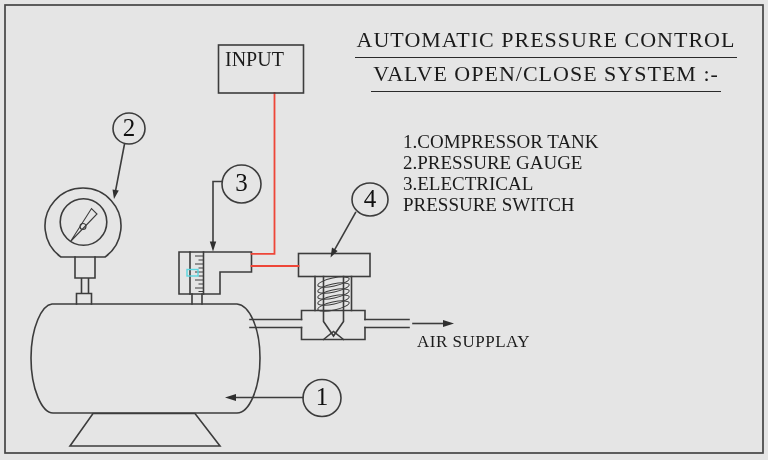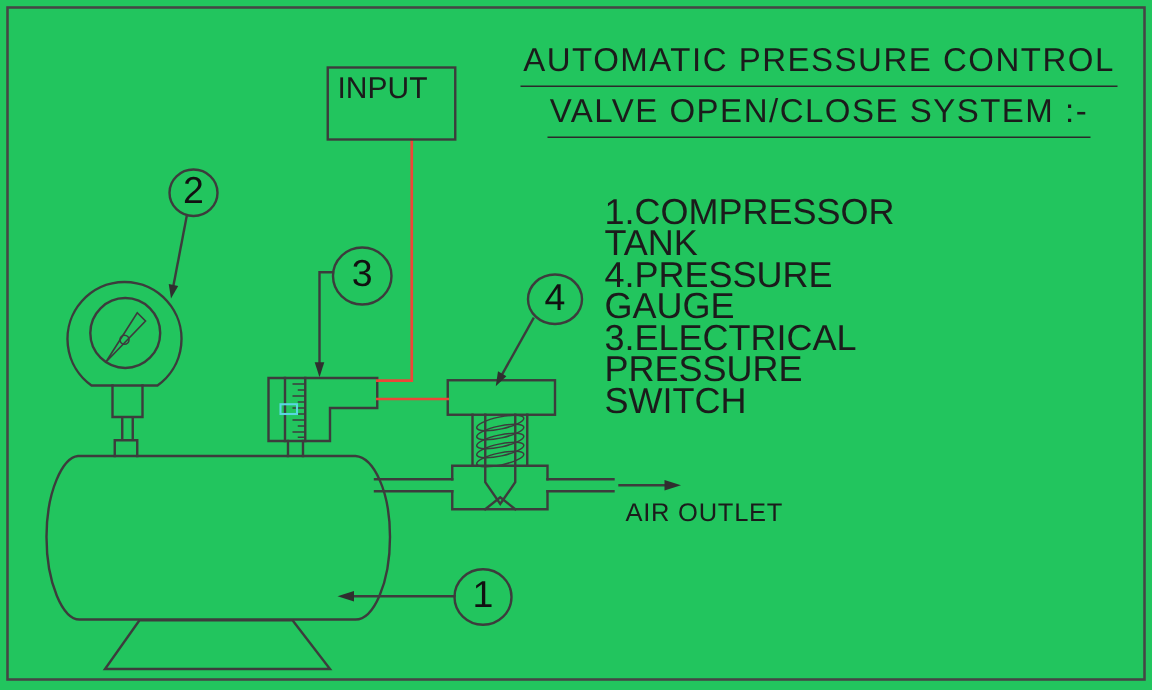--- a/index.html
+++ b/index.html
@@ -1,31 +1,31 @@
 <!DOCTYPE html>
 <html><head>
 <meta charset="utf-8">
 <style>
   html,body{margin:0;padding:0;background:#ffffff;}
   #stage{
-    position:relative;width:768px;height:460px;background:#22c55e;
-    font-family:Liberation Sans, sans-serif;color:#161616;overflow:hidden;
+    position:relative;width:768px;height:460px;background:#e5e5e5;
+    font-family:Liberation Serif, serif;color:#161616;overflow:hidden;
   }
   #drawing{position:absolute;left:0;top:0;}
   .abs{position:absolute;}
   .title-block{
     left:338px;top:24px;width:416px;text-align:center;
     font-size:22px;letter-spacing:1px;line-height:32px;color:#1b1b1b;
   }
   .title-block .u{display:inline-block;border-bottom:1.6px solid #2a2a2a;padding:0 2px 1px 2px;}
   .input-box-text{
     left:225px;top:49px;width:74px;font-size:20px;line-height:21px;color:#1b1b1b;
   }
   .legend-block{
-    left:403px;top:131px;width:225px;font-size:24px;line-height:21px;color:#1b1b1b;
+    left:403px;top:131px;width:225px;font-size:19px;line-height:21px;color:#1b1b1b;
   }
   .air-outlet{
     left:417px;top:332px;font-size:17px;letter-spacing:0.5px;color:#1b1b1b;
   }
   .balloon-num{
     font-size:25px;color:#111;transform:translate(-50%,-54%);
   }
 </style>
 </head>
 <body>
@@ -117,24 +117,24 @@
     <span class="u">AUTOMATIC PRESSURE CONTROL</span><br>
     <span class="u">VALVE OPEN/CLOSE SYSTEM :-</span>
   </div>
 
   <div class="abs input-box-text">
     <div>INPUT</div>
   </div>
 
   <div class="abs legend-block">
     <div>1.COMPRESSOR TANK</div>
-    <div>4.PRESSURE GAUGE</div>
+    <div>2.PRESSURE GAUGE</div>
     <div>3.ELECTRICAL PRESSURE SWITCH</div>
   </div>
 
-  <div class="abs air-outlet">AIR OUTLET</div>
+  <div class="abs air-outlet">AIR SUPPLAY</div>
 
   <div class="abs balloon-num" style="left:322px;top:398px;">1</div>
   <div class="abs balloon-num" style="left:129px;top:128.5px;">2</div>
   <div class="abs balloon-num" style="left:241.5px;top:184px;">3</div>
   <div class="abs balloon-num" style="left:370px;top:199.5px;">4</div>
 
 </div>
 
 </body></html>

